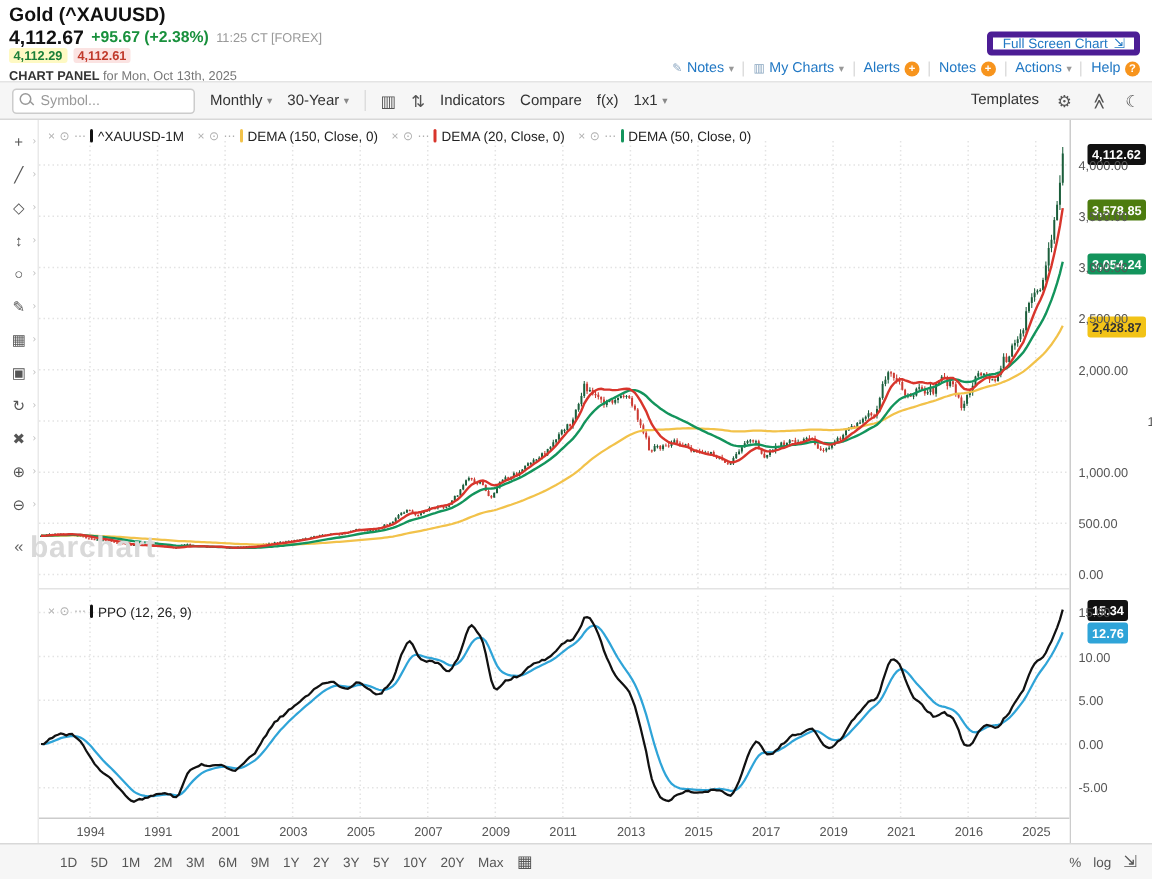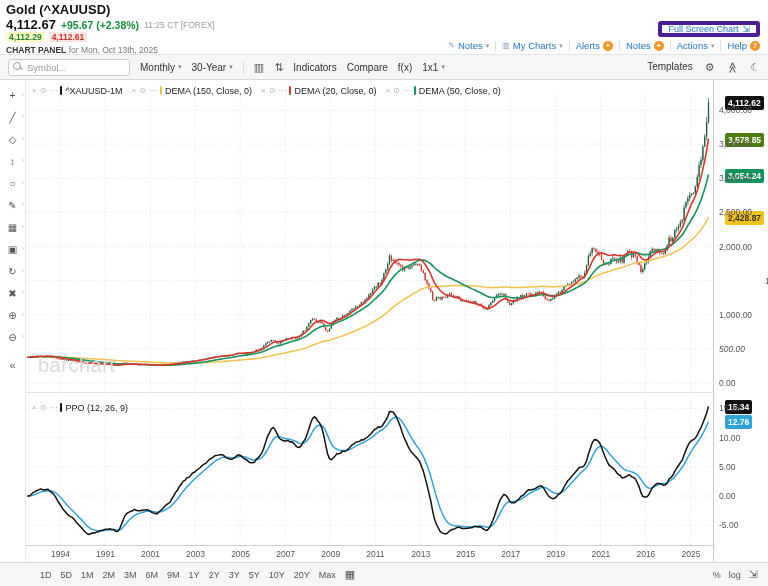--- a/index.html
+++ b/index.html
@@ -62,21 +62,21 @@
   
   .mainsvg{left:26px;top:80px}
   .pdivider{left:26px;top:392px;width:687px;height:5px;background:#fff;border-top:1px solid #e3e3e3}
   .pposvg{left:26px;top:397px}
   .xaxis{left:26px;top:545px;width:687px;height:17px;border-top:1px solid #ccc;background:#fff}
   .xlab{position:absolute;top:3px;font-size:8.5px;color:#555}
   .yaxis{left:713px;top:80px;width:55px;height:482px;border-left:1px solid #ccc;background:#fff}
   .ylab{position:absolute;left:5px;font-size:8.5px;color:#555}
   .badge{position:absolute;left:11px;padding:2px 3px;font-size:8.5px;font-weight:bold;border-radius:2px;
          color:#fff;white-space:nowrap}
-  .watermark{left:38px;top:354px;font-size:20px;font-weight:normal;color:#d9d9d9;letter-spacing:.5px}
+  .watermark{left:20px;top:354px;font-size:20px;font-weight:bold;color:#d9d9d9;letter-spacing:.5px}
 
   
   .legend{position:absolute;display:flex;align-items:center;gap:9px;height:13px}
   .lgitem{display:flex;align-items:center;gap:3px}
   .lgico{color:#b0b0b0;font-size:8px;cursor:pointer}
   .lgbar{width:2px;height:9px;border-radius:1px}
   .lglab{font-size:9px;color:#222}
   .chart-chevron{left:748px;top:84px;color:#999;font-size:8px;cursor:pointer}
 
   
@@ -249,21 +249,21 @@
     <div class="badge" id="badge-d150" style="top: 131.23px; background: rgb(242, 195, 23); color: rgb(51, 51, 51);">2,428.87</div>
     <div class="badge" id="badge-ppo" style="top: 320.41px; background: rgb(17, 17, 17);">15.34</div>
     <div class="badge" id="badge-ppos" style="top: 335.48px; background: rgb(47, 164, 216);">12.76</div>
   <div class="ylab" style="top: 25px;">4,000.00</div>
       <div class="ylab" style="top: 59.13px;">3,500.00</div>
       <div class="ylab" style="top: 93.25px;">3,000.00</div>
       <div class="ylab" style="top: 127.38px;">2,500.00</div>
       <div class="ylab" style="top: 161.5px;">2,000.00</div>
       <div class="ylab" style="top: 195.63px; margin-left: 46px;">1,500.00</div>
       <div class="ylab" style="top: 229.75px;">1,000.00</div>
-      <div class="ylab" style="top: 263.88px; font-style: italic;">500.00</div>
+      <div class="ylab" style="top: 263.88px;">500.00</div>
       <div class="ylab" style="top: 298px;">0.00</div>
       <div class="ylab" style="top: 323.4px;">15.00</div>
       <div class="ylab" style="top: 352.6px;">10.00</div>
       <div class="ylab" style="top: 381.8px;">5.00</div>
       <div class="ylab" style="top: 411px;">0.00</div>
       <div class="ylab" style="top: 440.2px;">-5.00</div>
     </div>
   <div class="abs xaxis" id="xaxis">
       <span class="xlab" style="left: 25px;">1994</span>
       <span class="xlab" style="left: 70.04px;">1991</span>

